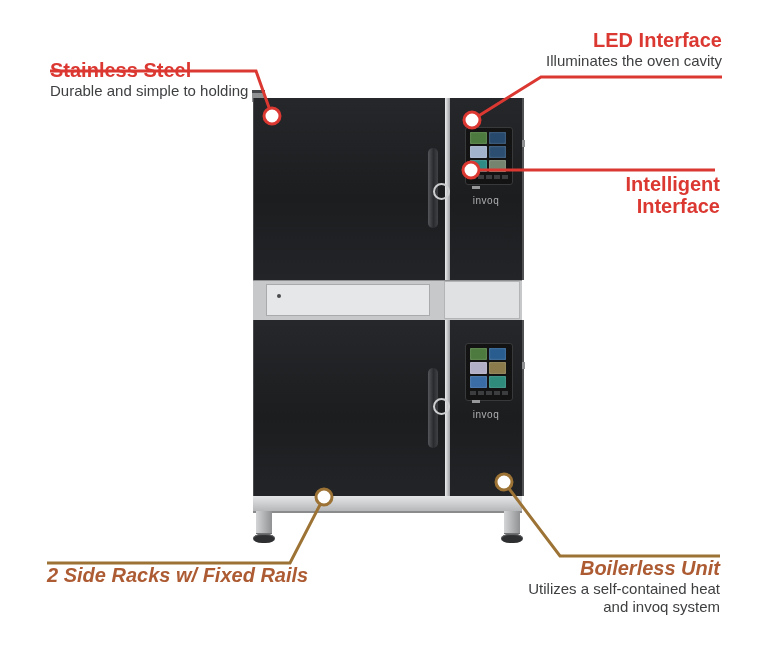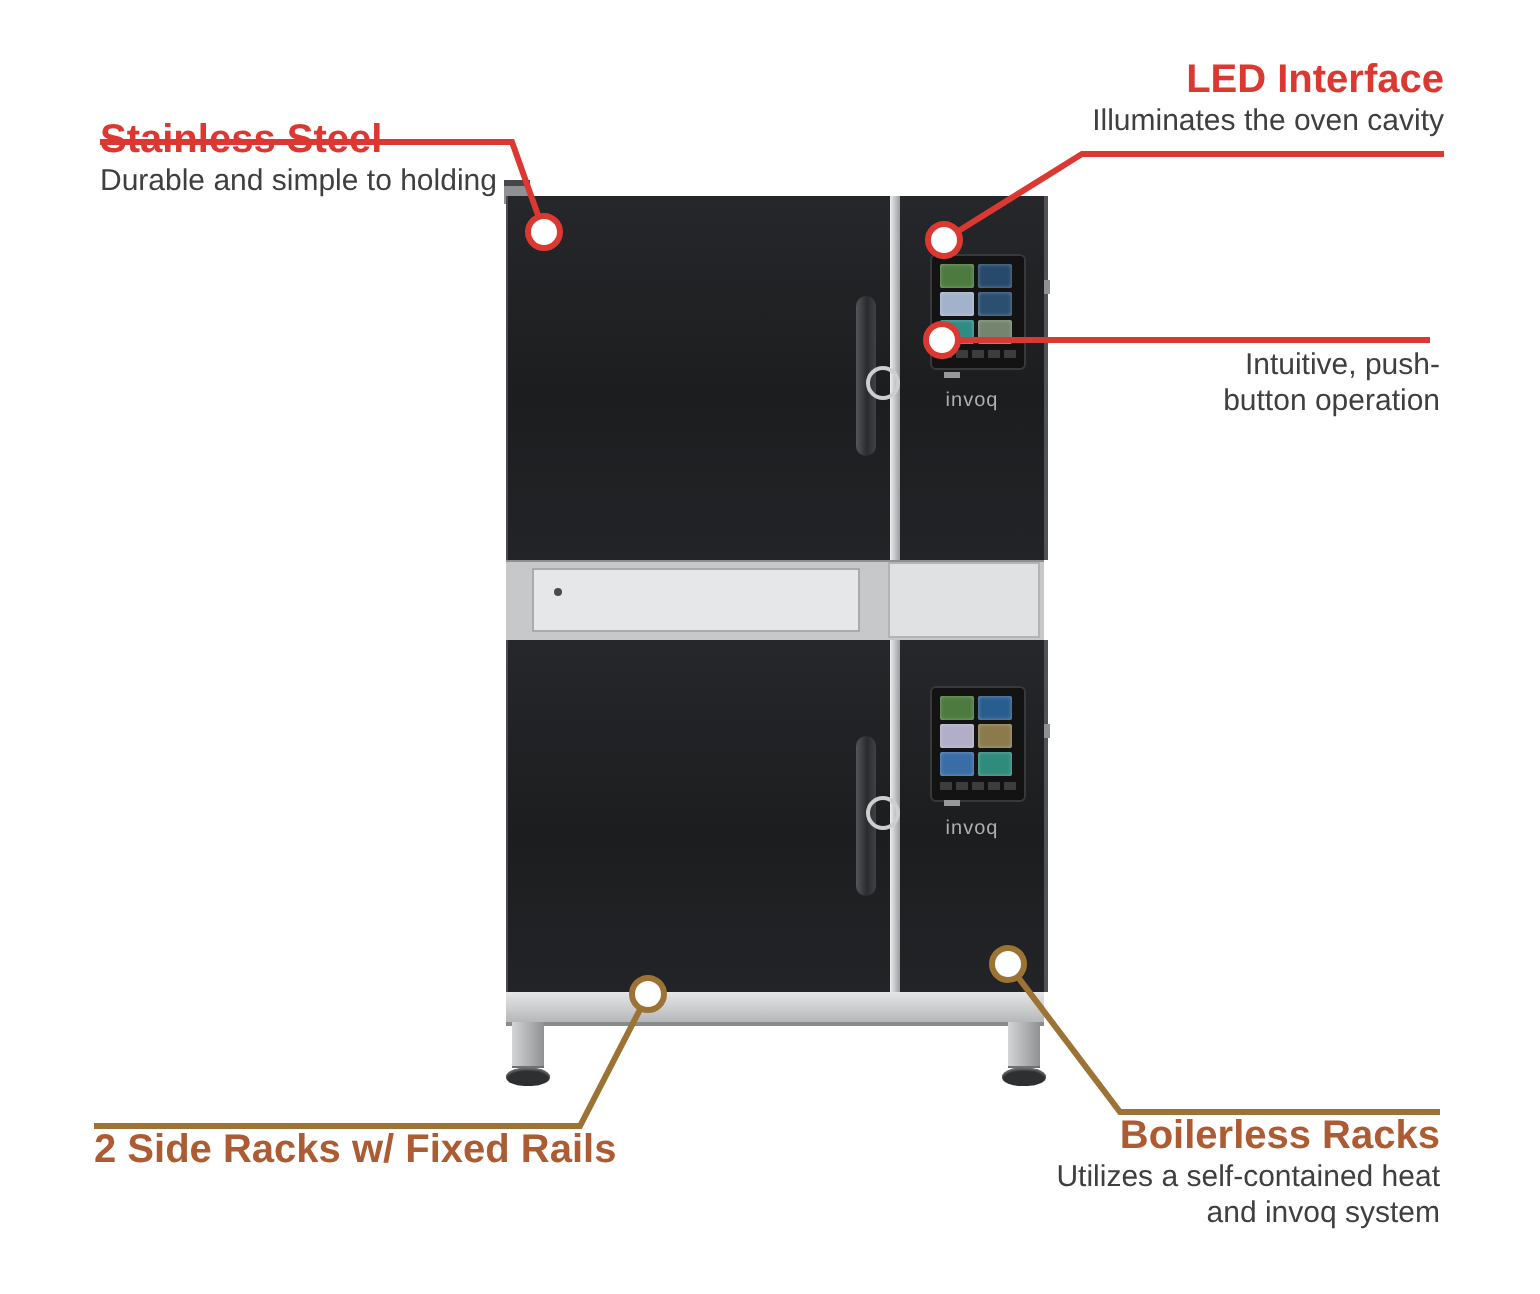--- a/index.html
+++ b/index.html
@@ -5,21 +5,21 @@
   html,body{margin:0;padding:0;background:#ffffff;}
   .scene{position:relative;width:770px;height:647px;background:#ffffff;overflow:hidden;
          font-family:"Liberation Sans",sans-serif;}
   .abs{position:absolute;}
 
   
   .callout{position:absolute;z-index:6;}
   .callout h2{margin:0;font-size:20px;line-height:1.12;font-weight:bold;}
   .callout p{margin:1px 0 0 0;font-size:15px;line-height:1.18;color:#3e3f41;}
   .red h2{color:#dc3832;}
-  .brown h2{color:#ad5b33;}
+  .brown h2{color:#ad5b33;font-style:italic;}
   .align-right{text-align:right;}
 
   #co-stainless{left:50px;top:27px;margin-top:32px;}
   #co-led{right:48px;top:29px;}
   #co-intelligent{right:50px;top:173px;width:130px;}
   #co-racks{left:47px;top:564px;}
   #co-boilerless{right:50px;top:557px;width:200px;}
 
   
   #lines{position:absolute;left:0;top:0;z-index:5;pointer-events:none;}
@@ -222,25 +222,25 @@
     <h2>Stainless Steel</h2>
     <p>Durable and simple to holding</p>
   </div>
 
   <div class="callout red align-right" id="co-led">
     <h2>LED Interface</h2>
     <p>Illuminates the oven cavity</p>
   </div>
 
   <div class="callout red align-right" id="co-intelligent">
-    <p>Intuitive, push-button operation</p>
+    <h2>Intelligent Interface</h2>
   </div>
 
   <div class="callout brown" id="co-racks">
     <h2>2 Side Racks w/ Fixed Rails</h2>
   </div>
 
   <div class="callout brown align-right" id="co-boilerless">
-    <h2>Boilerless Racks</h2>
+    <h2>Boilerless Unit</h2>
     <p>Utilizes a self-contained heat and invoq system</p>
   </div>
 
 </div>
 
 </body></html>

